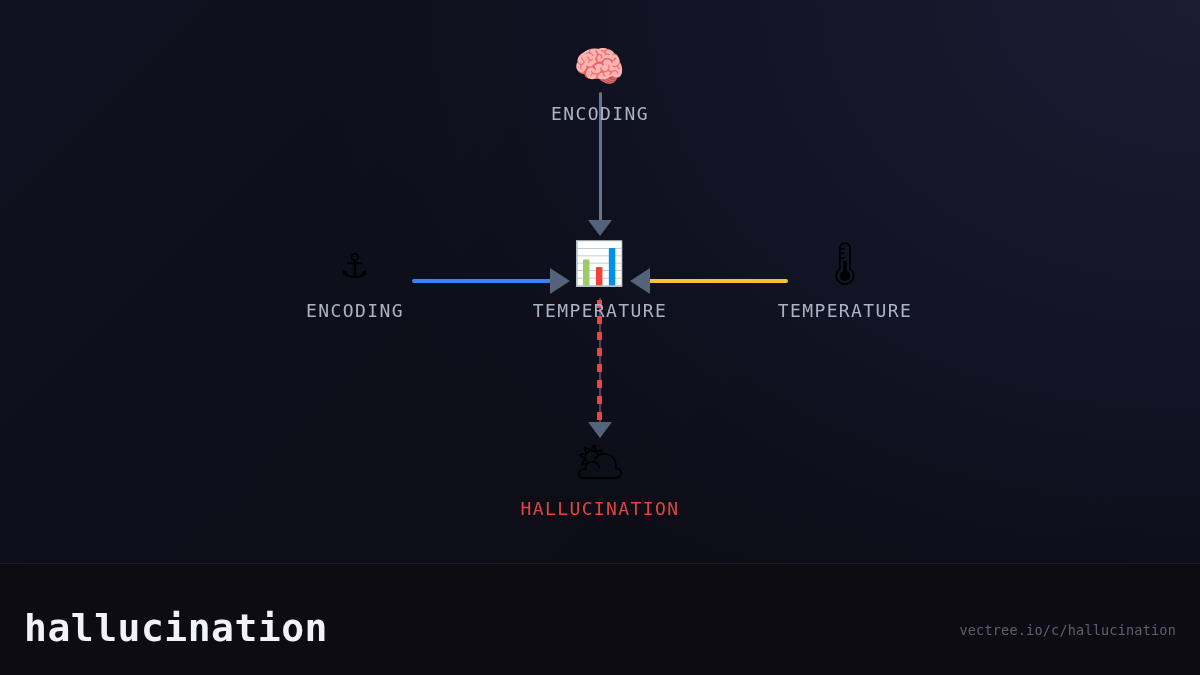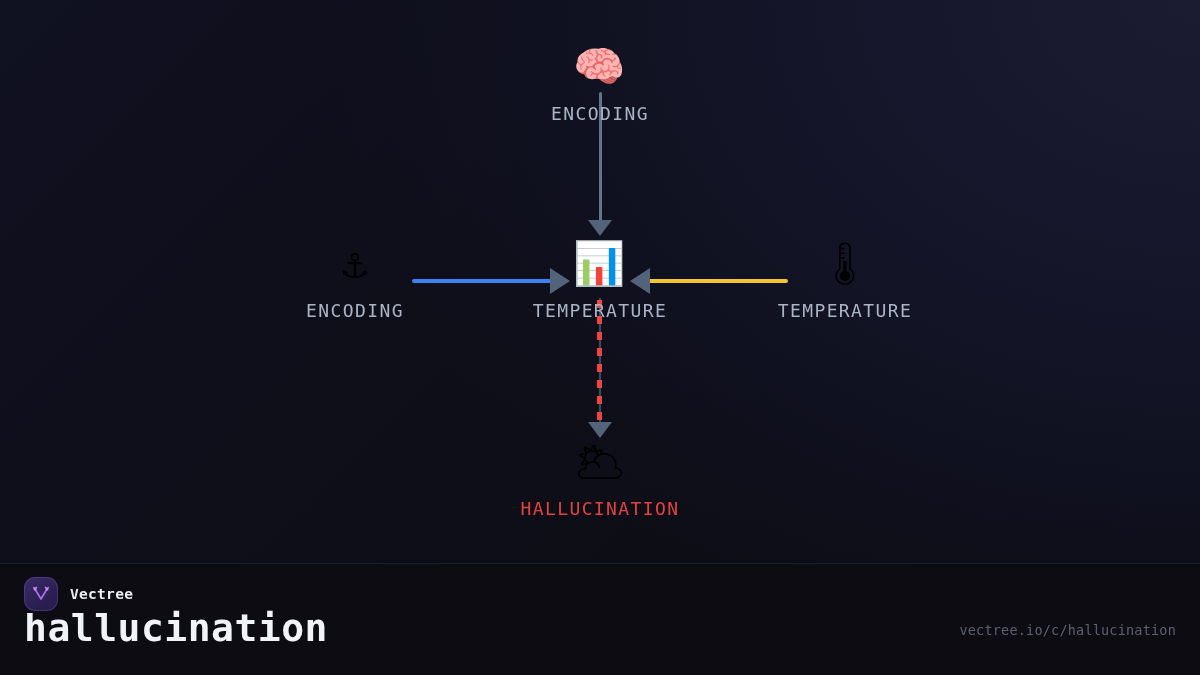--- a/index.html
+++ b/index.html
@@ -172,28 +172,17 @@
     <div class="node-glyph">🌥</div>
     <div class="node-label danger">HALLUCINATION</div>
   </div>
 
 </div>
 
 <div id="footer-divider"></div>
 
 <div id="footer">
 
-  <div id="brand-row">
-    <div id="brand-logo">
-      <svg width="20" height="20" viewBox="0 0 20 20" aria-hidden="true">
-        <path d="M4 5 L10 15 L16 5" fill="none" stroke="#b06cf0" stroke-width="1.7" stroke-linecap="round" stroke-linejoin="round"></path>
-        <path d="M4 5 L2.6 3.4 M4 5 L5.6 3.2 M16 5 L17.4 3.4 M16 5 L14.4 3.2" fill="none" stroke="#c983f5" stroke-width="1.3" stroke-linecap="round"></path>
-        <circle cx="4" cy="5" r="1.5" fill="#d48cff"></circle>
-        <circle cx="16" cy="5" r="1.5" fill="#d48cff"></circle>
-      </svg>
-    </div>
-    <div id="brand-name">Vectree</div>
-  </div>
 
   <div id="footer-title">hallucination</div>
   <div id="footer-url">vectree.io/c/hallucination</div>
 
 </div>
 
 </body></html>

